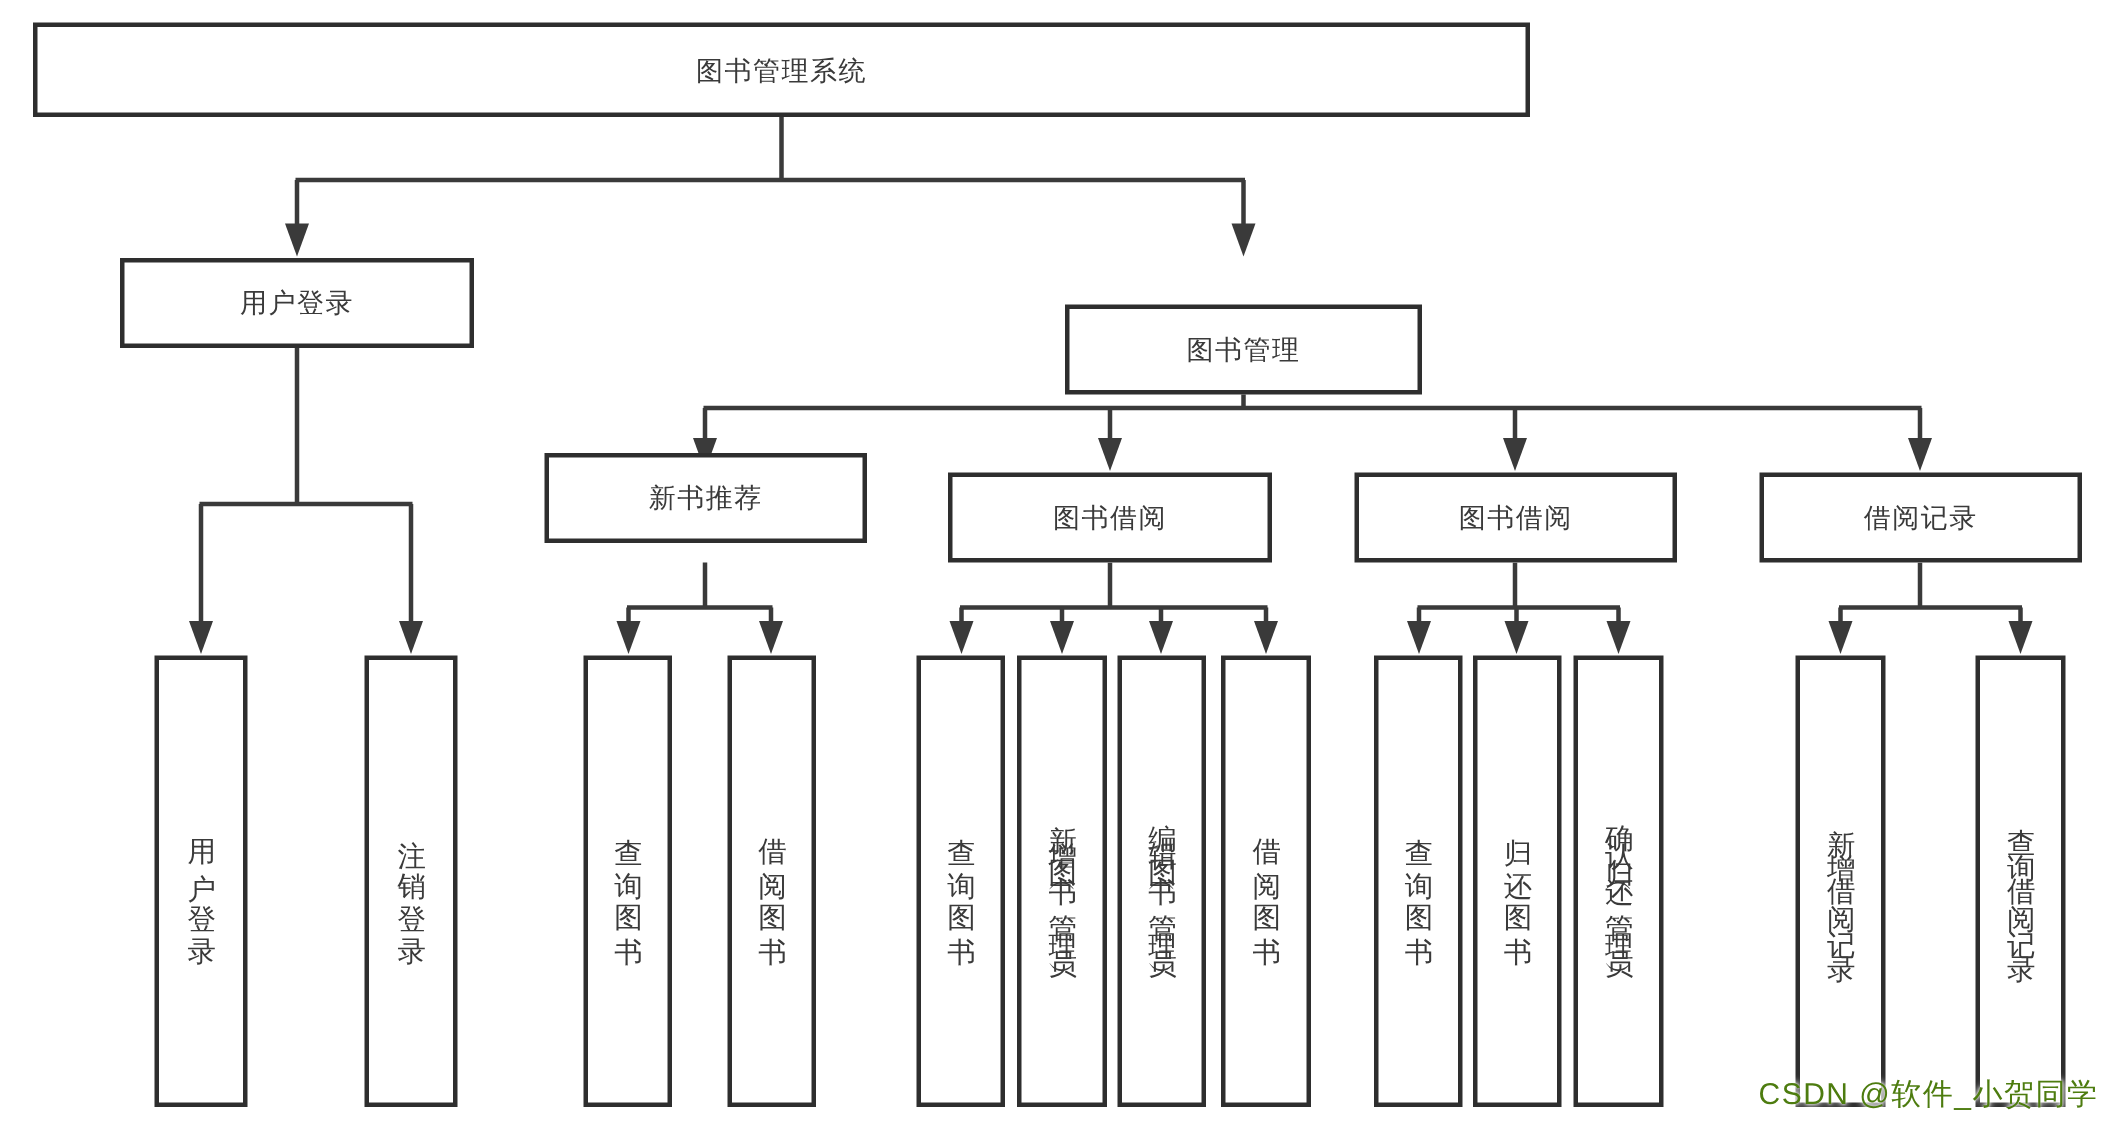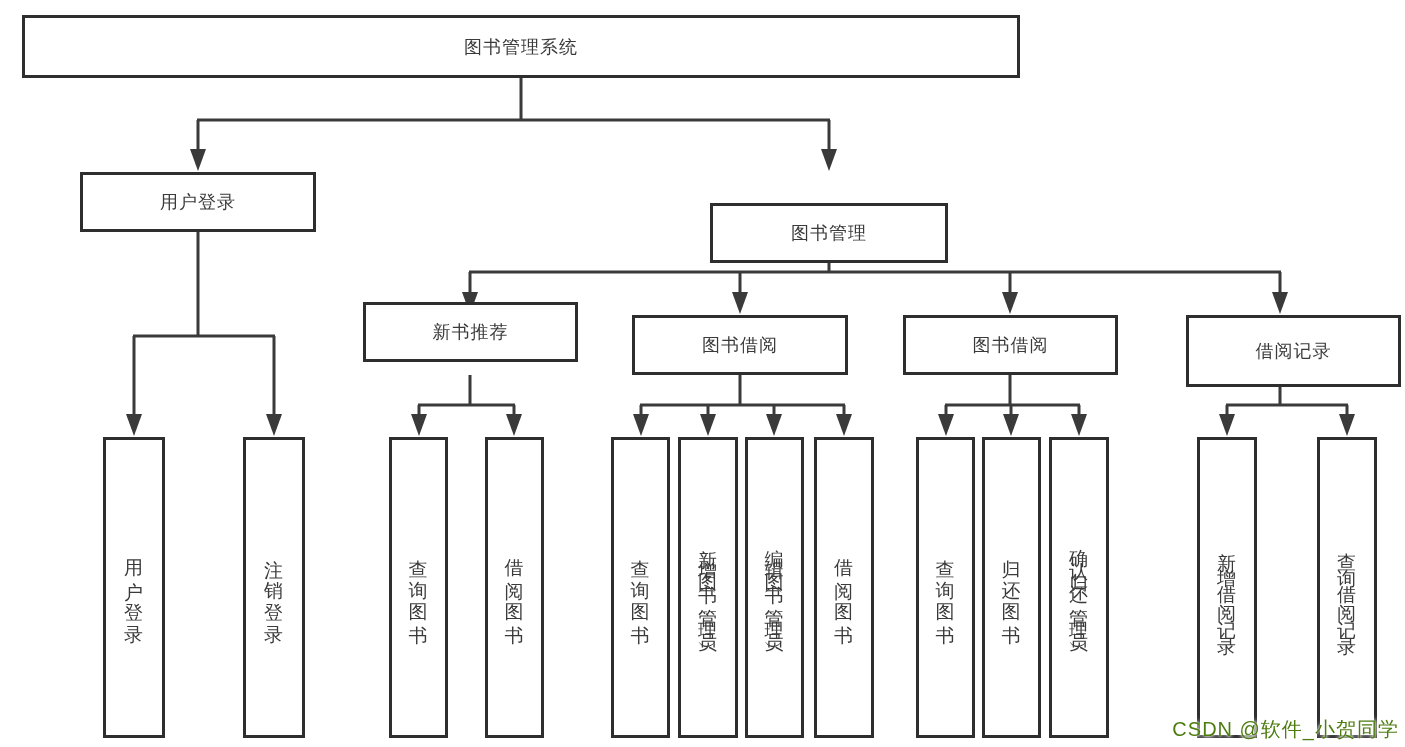--- a/index.html
+++ b/index.html
@@ -114,21 +114,21 @@
 
   <div class="node" style="left:363px;top:302px;width:215px;height:60px;">
     <span class="hlabel">新书推荐</span>
   </div>
   <div class="node" style="left:632px;top:315px;width:216px;height:60px;font-family:Liberation Mono, monospace;">
     <span class="hlabel">图书借阅</span>
   </div>
   <div class="node" style="left:903px;top:315px;width:215px;height:60px;">
     <span class="hlabel">图书借阅</span>
   </div>
-  <div class="node" style="left:1173px;top:315px;width:215px;height:72px;margin-left:13px;">
+  <div class="node" style="left:1173px;top:315px;width:215px;height:60px;">
     <span class="hlabel">借阅记录</span>
   </div>
 
   <div class="node" style="left:103px;top:437px;width:62px;height:301px;">
     <span class="vlabel v-sp-4">用户登录</span>
   </div>
   <div class="node" style="left:243px;top:437px;width:62px;height:301px;">
     <span class="vlabel v-sp-4">注销登录</span>
   </div>
 

